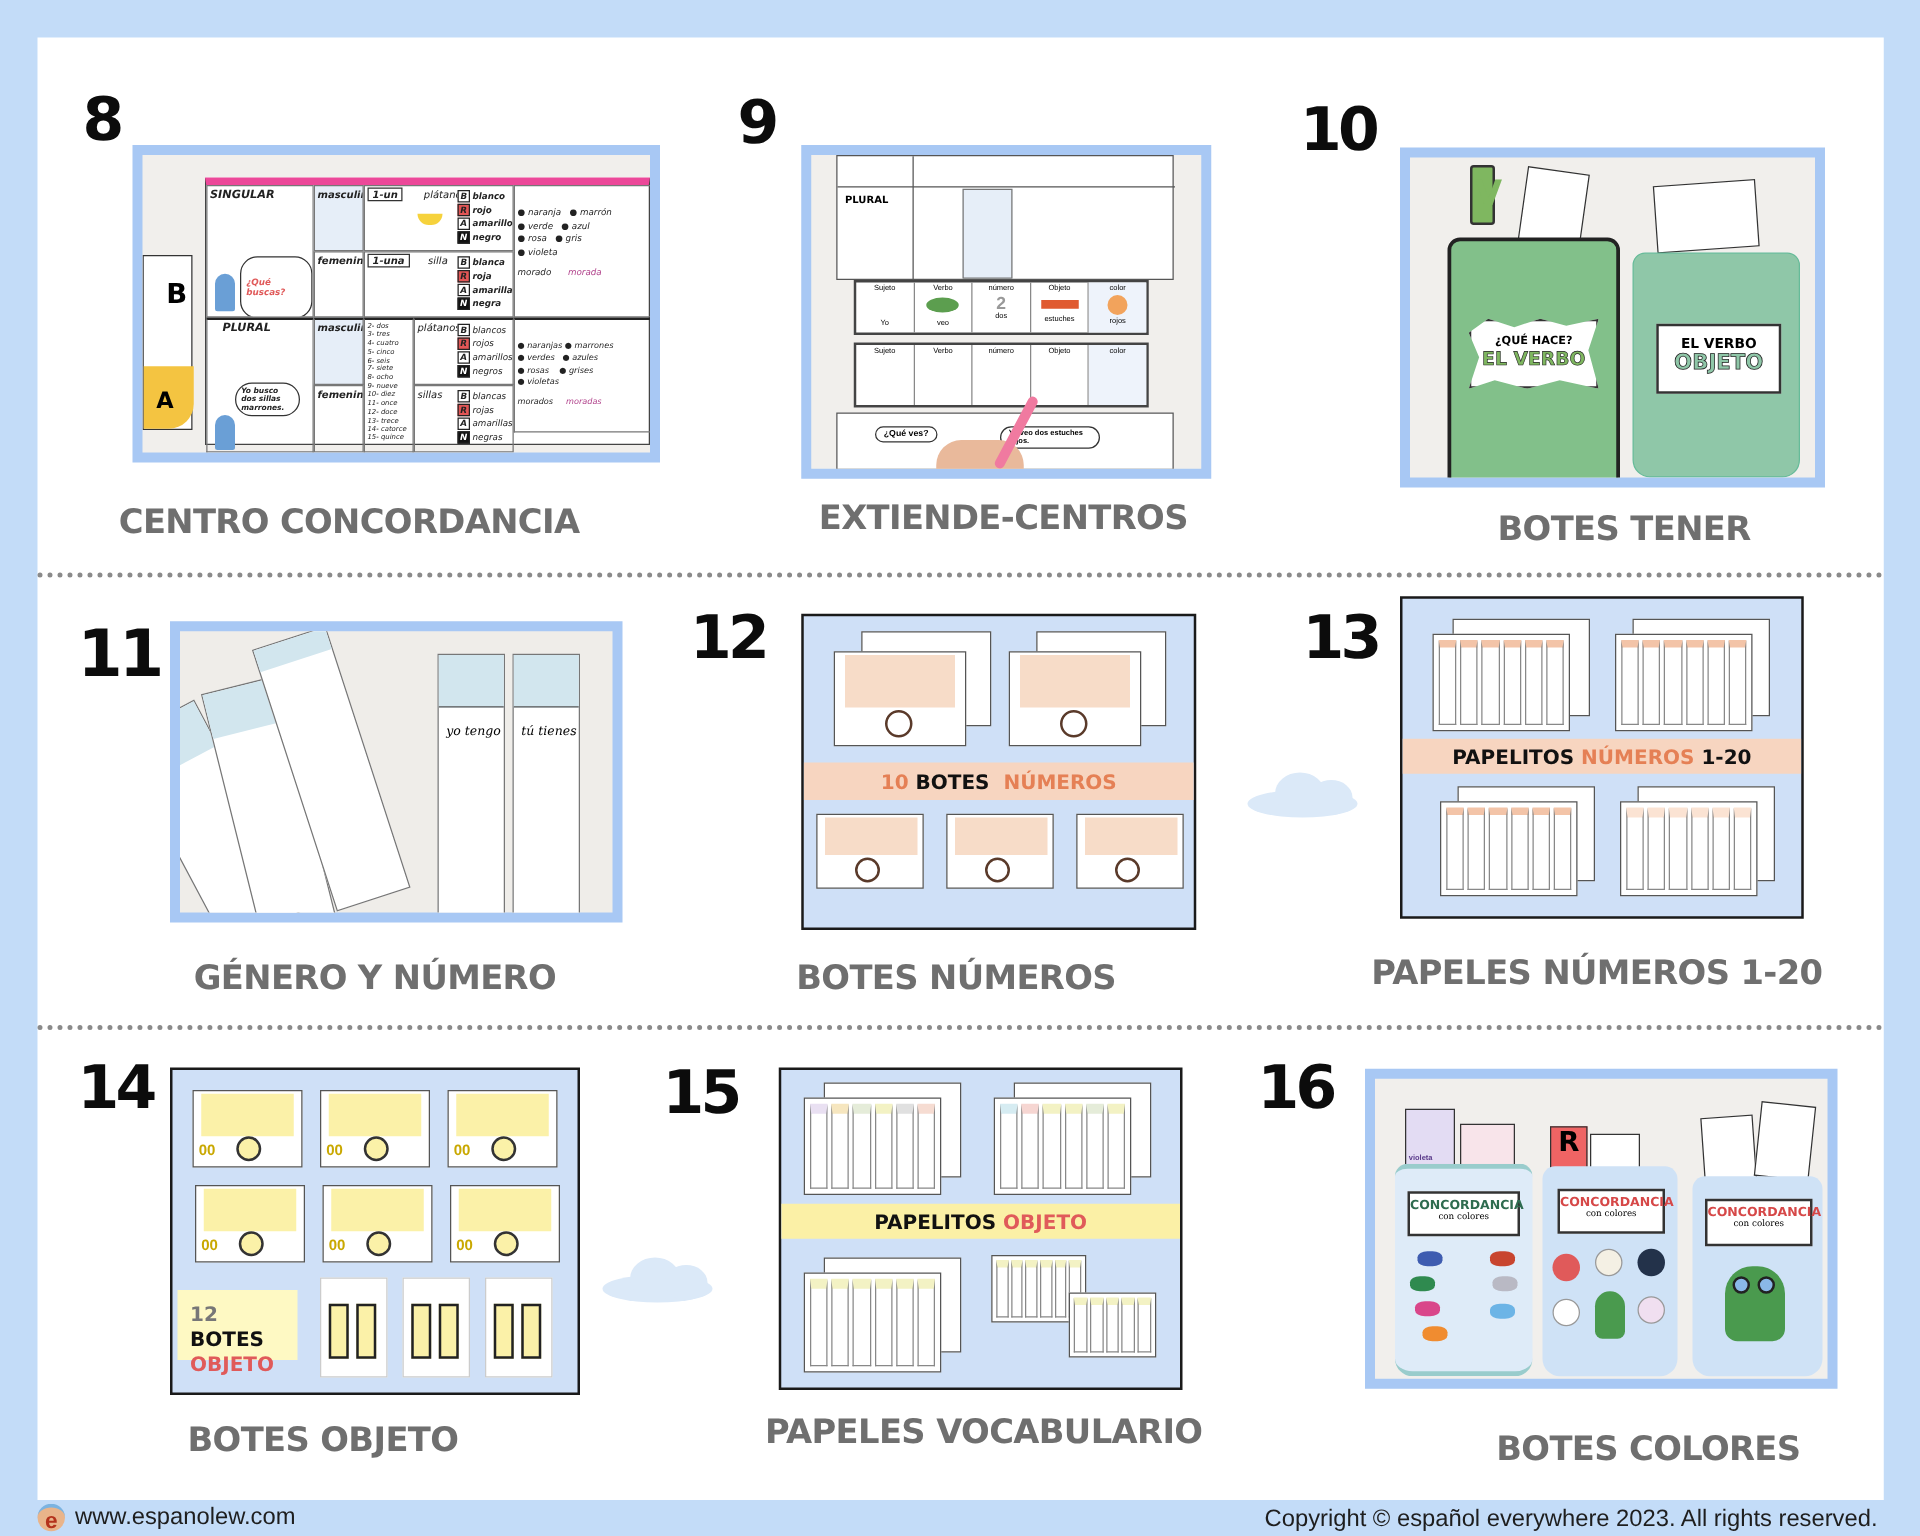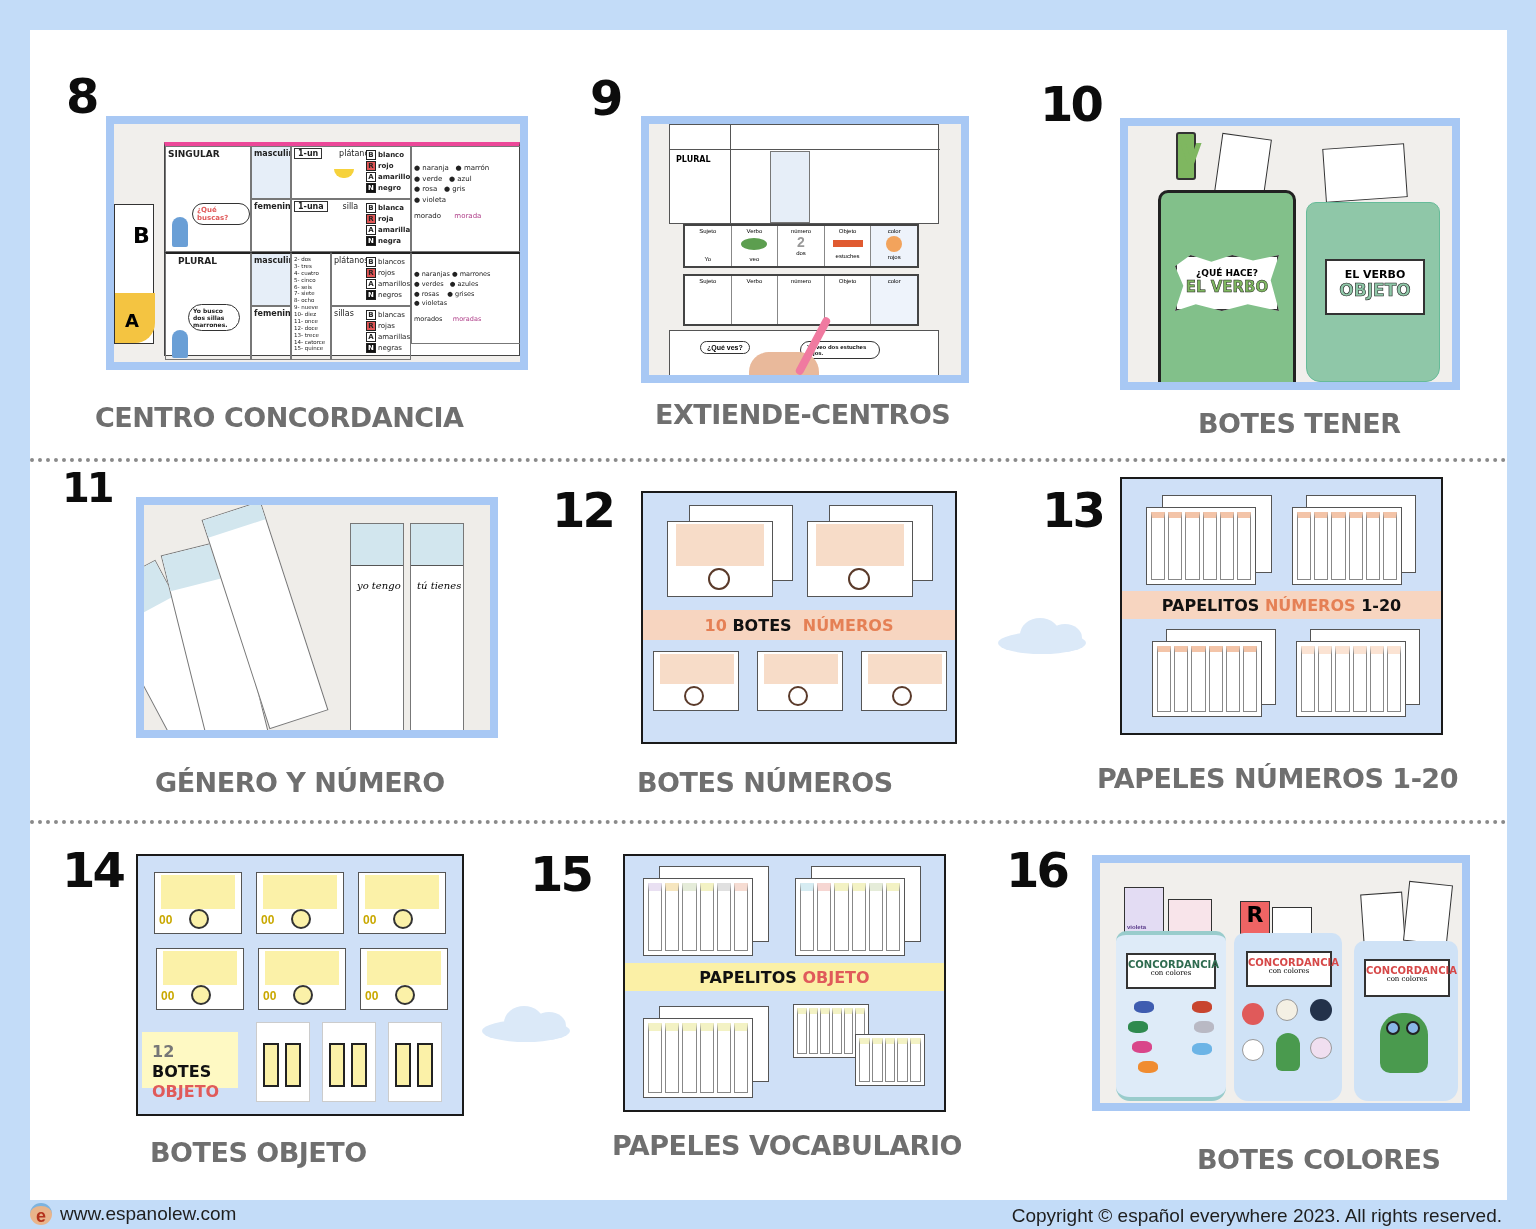--- a/index.html
+++ b/index.html
@@ -47,25 +47,25 @@
 
 <div class="num" style="left:66px; top:72px; font-size:48px;">8</div>
 <div class="frame" style="left:106px; top:116px; width:422px; height:254px;">
   <div class="inner photo">
 
     <div style="position:absolute; left:0; top:80px; width:40px; height:140px; background:#fff; border:1px solid #333;">
       <div style="position:absolute; left:18px; top:18px; font-weight:900; font-size:22px; font-family:'DejaVu Sans',sans-serif;">B</div>
       <div style="position:absolute; left:0; bottom:0; width:40px; height:50px; background:#f4c441; border-radius:0 0 20px 0;"></div>
       <div style="position:absolute; left:10px; bottom:12px; font-weight:900; font-size:18px; font-family:'DejaVu Sans',sans-serif;">A</div>
     </div>
-    <div class="tbl" style="left:50px; top:18px; width:356px; height:214px; border-top:4px solid #ec4899;">
+    <div class="tbl" style="left:50px; top:18px; width:356px; height:214px; border-top:6px solid #ec4899;font-style:italic;">
 
       <div class="cell" style="left:0; top:0; width:86px; height:106px;">
         <div style="font-size:9px;">SINGULAR</div>
-        <div style="position:absolute; left:26px; top:56px; border:1px solid #333; border-radius:14px; padding:2px 4px; font-size:7px; color:#e05a5a; background:#fff;">¿Qué buscas?</div>
+        <div style="position:absolute; left:26px; top:56px; border:1px solid #333; border-radius:14px; padding:16px 4px; font-size:7px; color:#e05a5a; background:#fff;">¿Qué buscas?</div>
         <div style="position:absolute; left:6px; top:70px; width:16px; height:30px; background:#6a9fd6; border-radius:8px 8px 2px 2px;"></div>
       </div>
       <div class="cell" style="left:86px; top:0; width:40px; height:53px; background:#e6eef8;">masculino</div>
       <div class="cell" style="left:86px; top:53px; width:40px; height:53px;">femenino</div>
       <div class="cell" style="left:126px; top:0; width:120px; height:53px;">
         <span style="border:1px solid #333; padding:0 3px;">1-un</span>
         <span style="margin-left:14px; font-weight:400;">plátano</span>
         <div style="position:absolute; left:42px; top:22px; width:20px; height:9px; background:#f6d23c; border-radius:0 0 10px 10px;"></div>
         <div style="position:absolute; left:74px; top:2px;">
           <div class="brow">
@@ -262,21 +262,21 @@
     <div class="can" style="left:178px; top:76px; width:134px; height:180px; background:#8fc7a8; border:1px solid #6b9;">
       <div class="label-box" style="left:18px; top:56px; width:100px; height:56px;">
         <div style="font-size:11px; margin-top:8px;">EL VERBO</div>
         <div style="font-size:17px; color:#8fc7a8; -webkit-text-stroke:0.6px #222;">OBJETO</div>
       </div>
     </div>
   </div>
 </div>
 <div class="caption" style="left:1198px; top:408px;">BOTES TENER</div>
 
-<div class="num" style="left:62px; top:468px; font-size:40px;">11</div>
+<div class="num" style="left:62px; top:498px; font-size:52px;">11</div>
 <div class="frame" style="left:136px; top:497px; width:362px; height:241px;">
   <div class="inner photo" style="background:#efede9;">
     <div class="strip" style="left:-10px; top:60px; width:70px; height:190px; transform:rotate(-28deg);">
         <div class="strip-head" style="height:40px; background:#d2e6ee;"></div>
       </div>
     <div class="strip" style="left:40px; top:40px; width:62px; height:200px; transform:rotate(-14deg);">
         <div class="strip-head" style="height:36px; background:#d2e6ee;"></div>
       </div>
     <div class="strip" style="left:90px; top:0px; width:62px; height:220px; transform:rotate(-18deg);">
         <div class="strip-head" style="height:18px; background:#d2e6ee;"></div>

